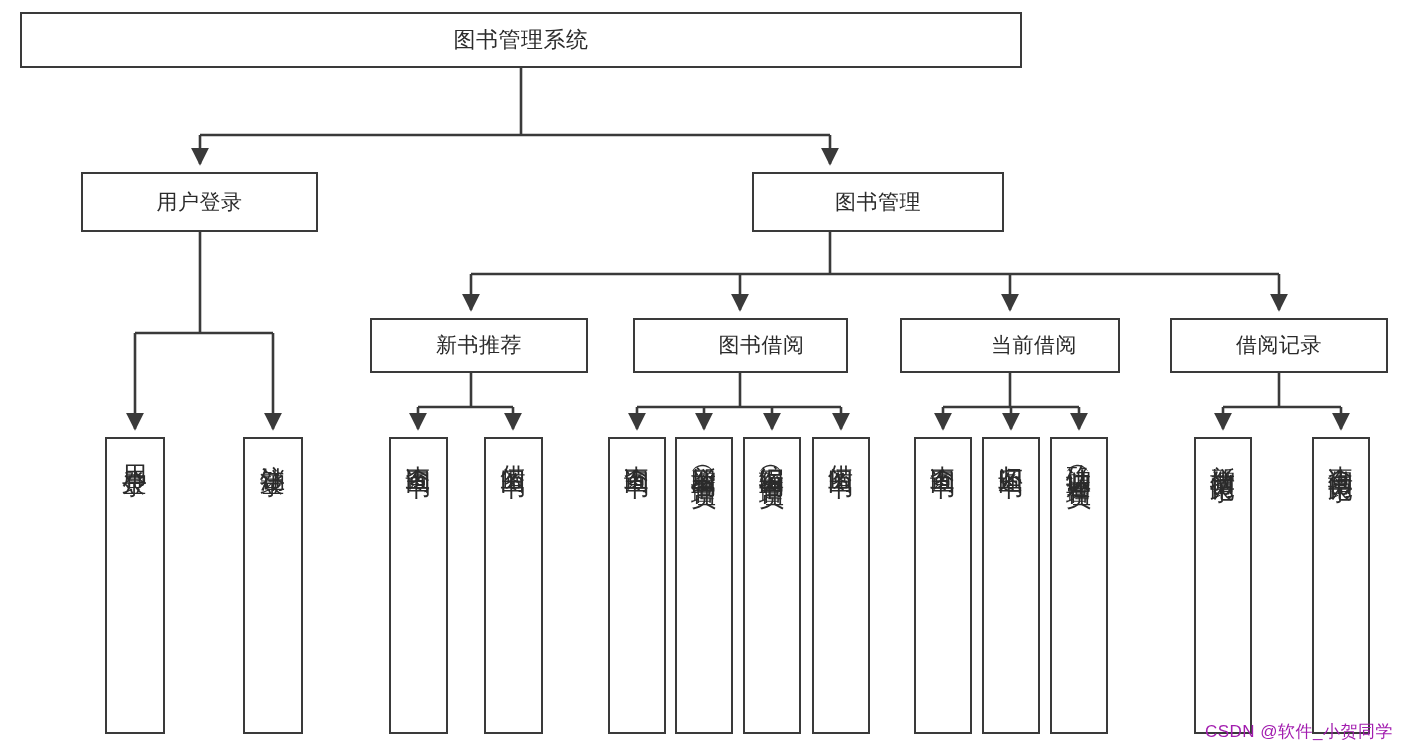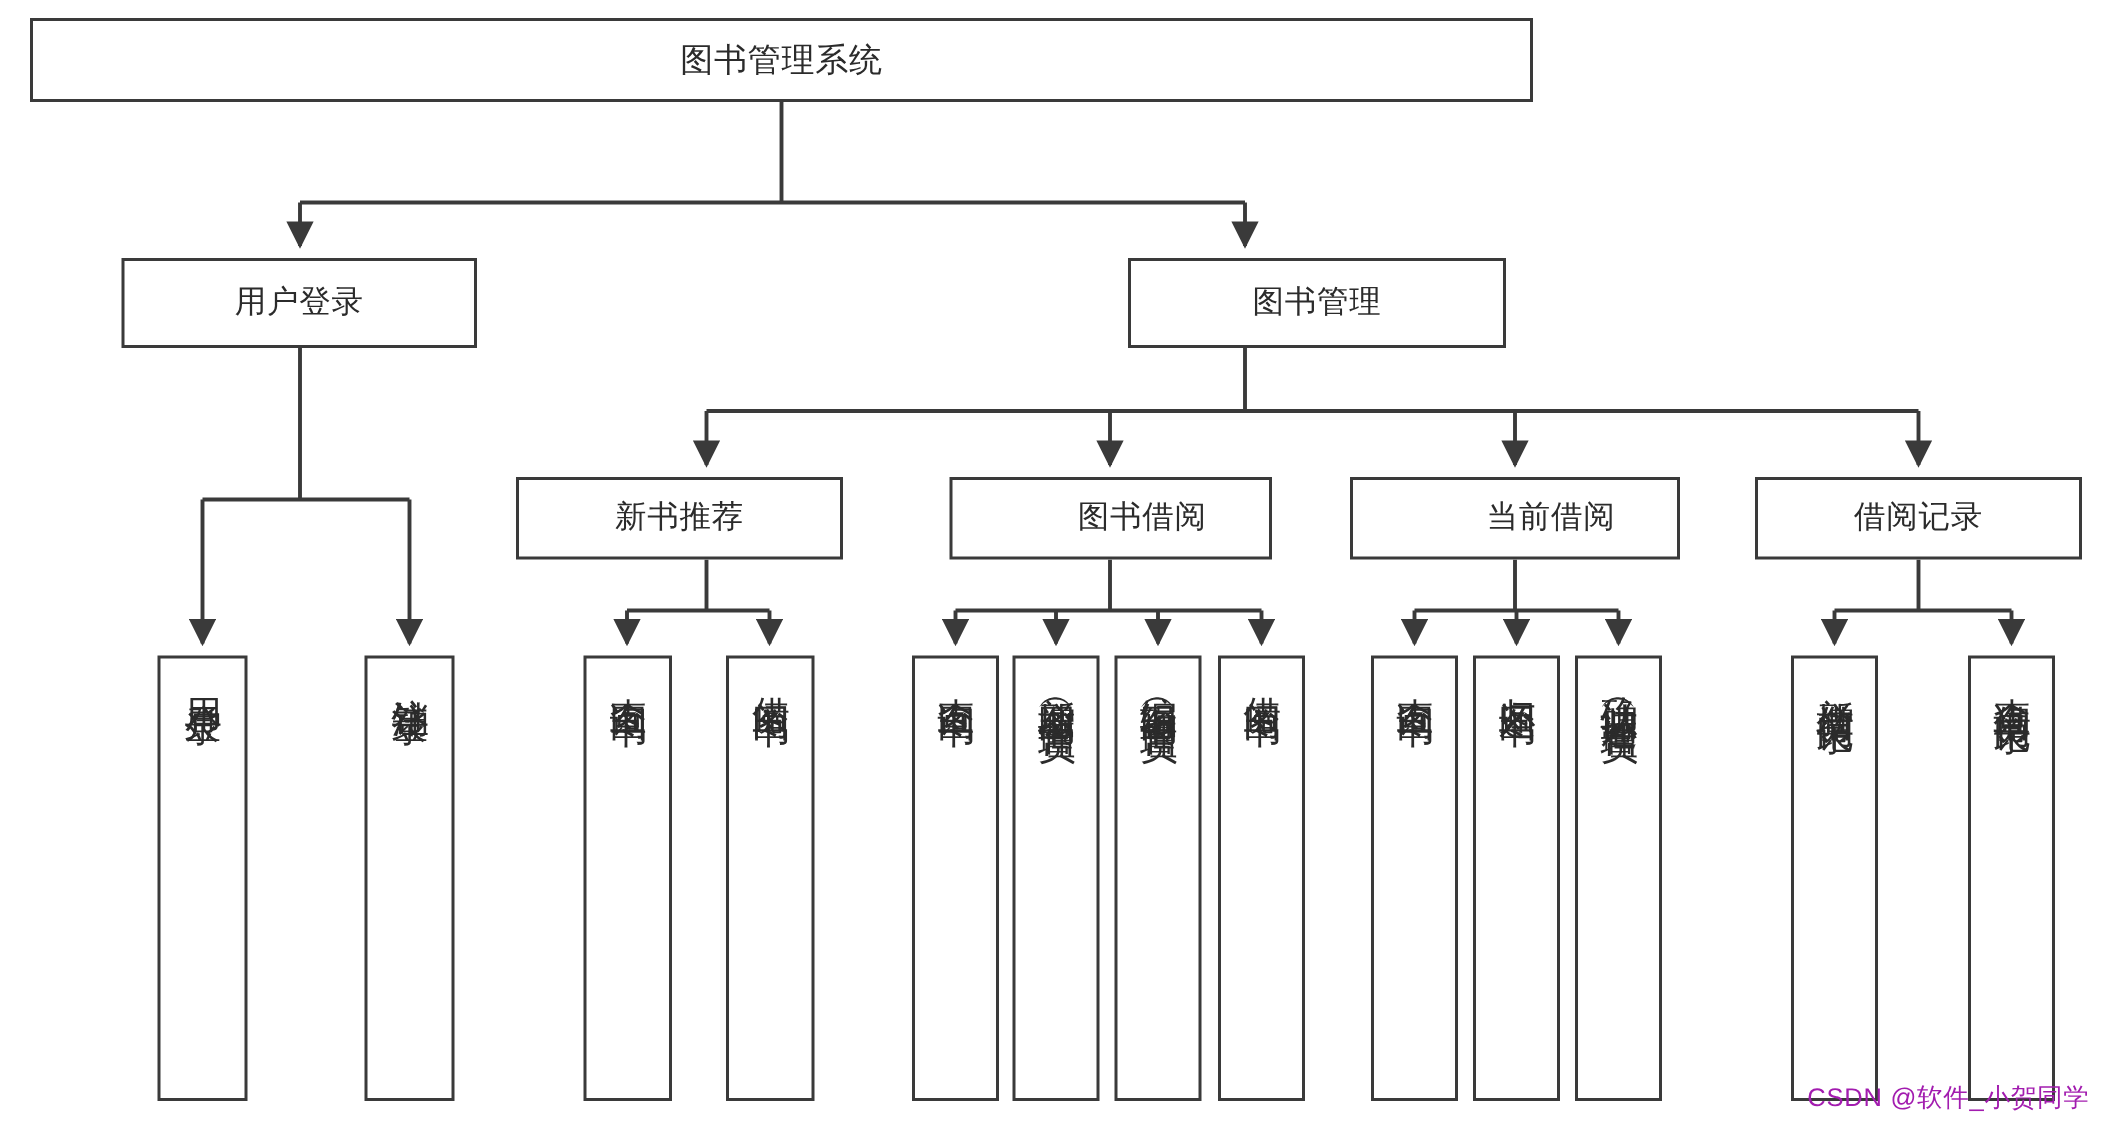--- a/index.html
+++ b/index.html
@@ -126,21 +126,21 @@
     <span class="label">图书管理系统</span>
   </div>
 
   <div class="node horiz" style="left:81px; top:172px; width:237px; height:60px;">
     <span class="label">用户登录</span>
   </div>
   <div class="node horiz" style="left:716px; top:172px; width:252px; height:60px;margin-left:36px;">
     <span class="label">图书管理</span>
   </div>
 
-  <div class="node horiz" style="left:344px; top:318px; width:218px; height:55px;">
+  <div class="node horiz" style="left:370px; top:318px; width:218px; height:55px;">
     <span class="label">新书推荐</span>
   </div>
   <div class="node horiz" style="left:633px; top:318px; width:215px; height:55px;padding-left:42px;">
     <span class="label">图书借阅</span>
   </div>
   <div class="node horiz" style="left:900px; top:318px; width:220px; height:55px;padding-left:48px;">
     <span class="label">当前借阅</span>
   </div>
   <div class="node horiz" style="left:1170px; top:318px; width:218px; height:55px;">
     <span class="label">借阅记录</span>

